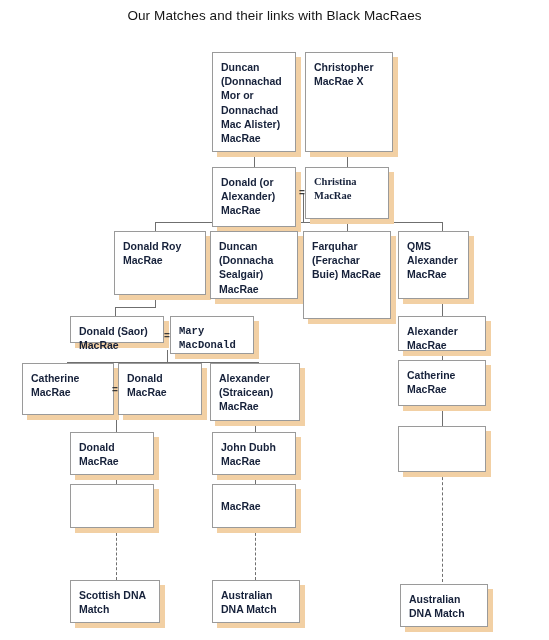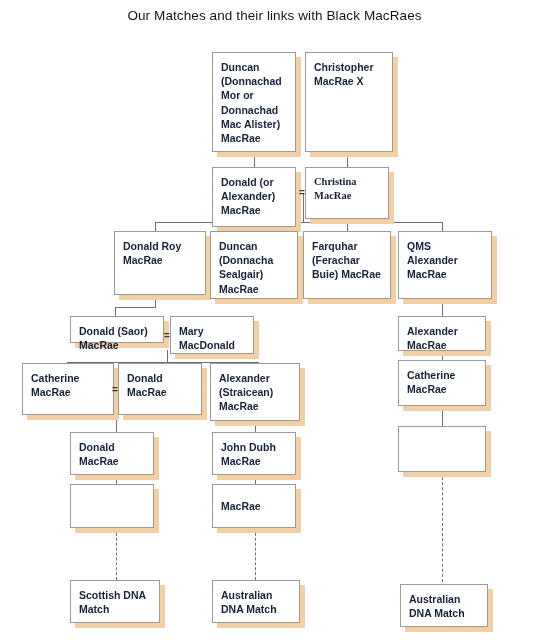--- a/index.html
+++ b/index.html
@@ -122,38 +122,38 @@
 MacRae</span>
   </div>
 
   <div class="node" style="left:210px;top:231px;width:88px;height:68px;">
     <span class="txt">Duncan
 (Donnacha
 Sealgair)
 MacRae</span>
   </div>
 
-  <div class="node" style="left:303px;top:231px;width:88px;height:68px;">
+  <div class="node" style="left:303px;top:231px;width:88px;height:88px;">
     <span class="txt">Farquhar
 (Ferachar
 Buie) MacRae</span>
   </div>
 
-  <div class="node" style="left:398px;top:231px;width:94px;height:68px;">
+  <div class="node" style="left:398px;top:231px;width:71px;height:68px;">
     <span class="txt">QMS
 Alexander
 MacRae</span>
   </div>
 
   <div class="node" style="left:70px;top:316px;width:94px;height:27px;">
     <span class="txt">Donald (Saor)
 MacRae</span>
   </div>
 
-  <div class="node" style="left:170px;top:316px;width:84px;height:38px;">
+  <div class="node" style="left:170px;top:316px;width:84px;height:38px;font-family:Liberation Mono, monospace;">
     <span class="txt">Mary
 MacDonald</span>
   </div>
   <div class="eq" style="left:164px;top:331px;">=</div>
 
   <div class="node" style="left:398px;top:316px;width:88px;height:35px;">
     <span class="txt">Alexander
 MacRae</span>
   </div>
 

